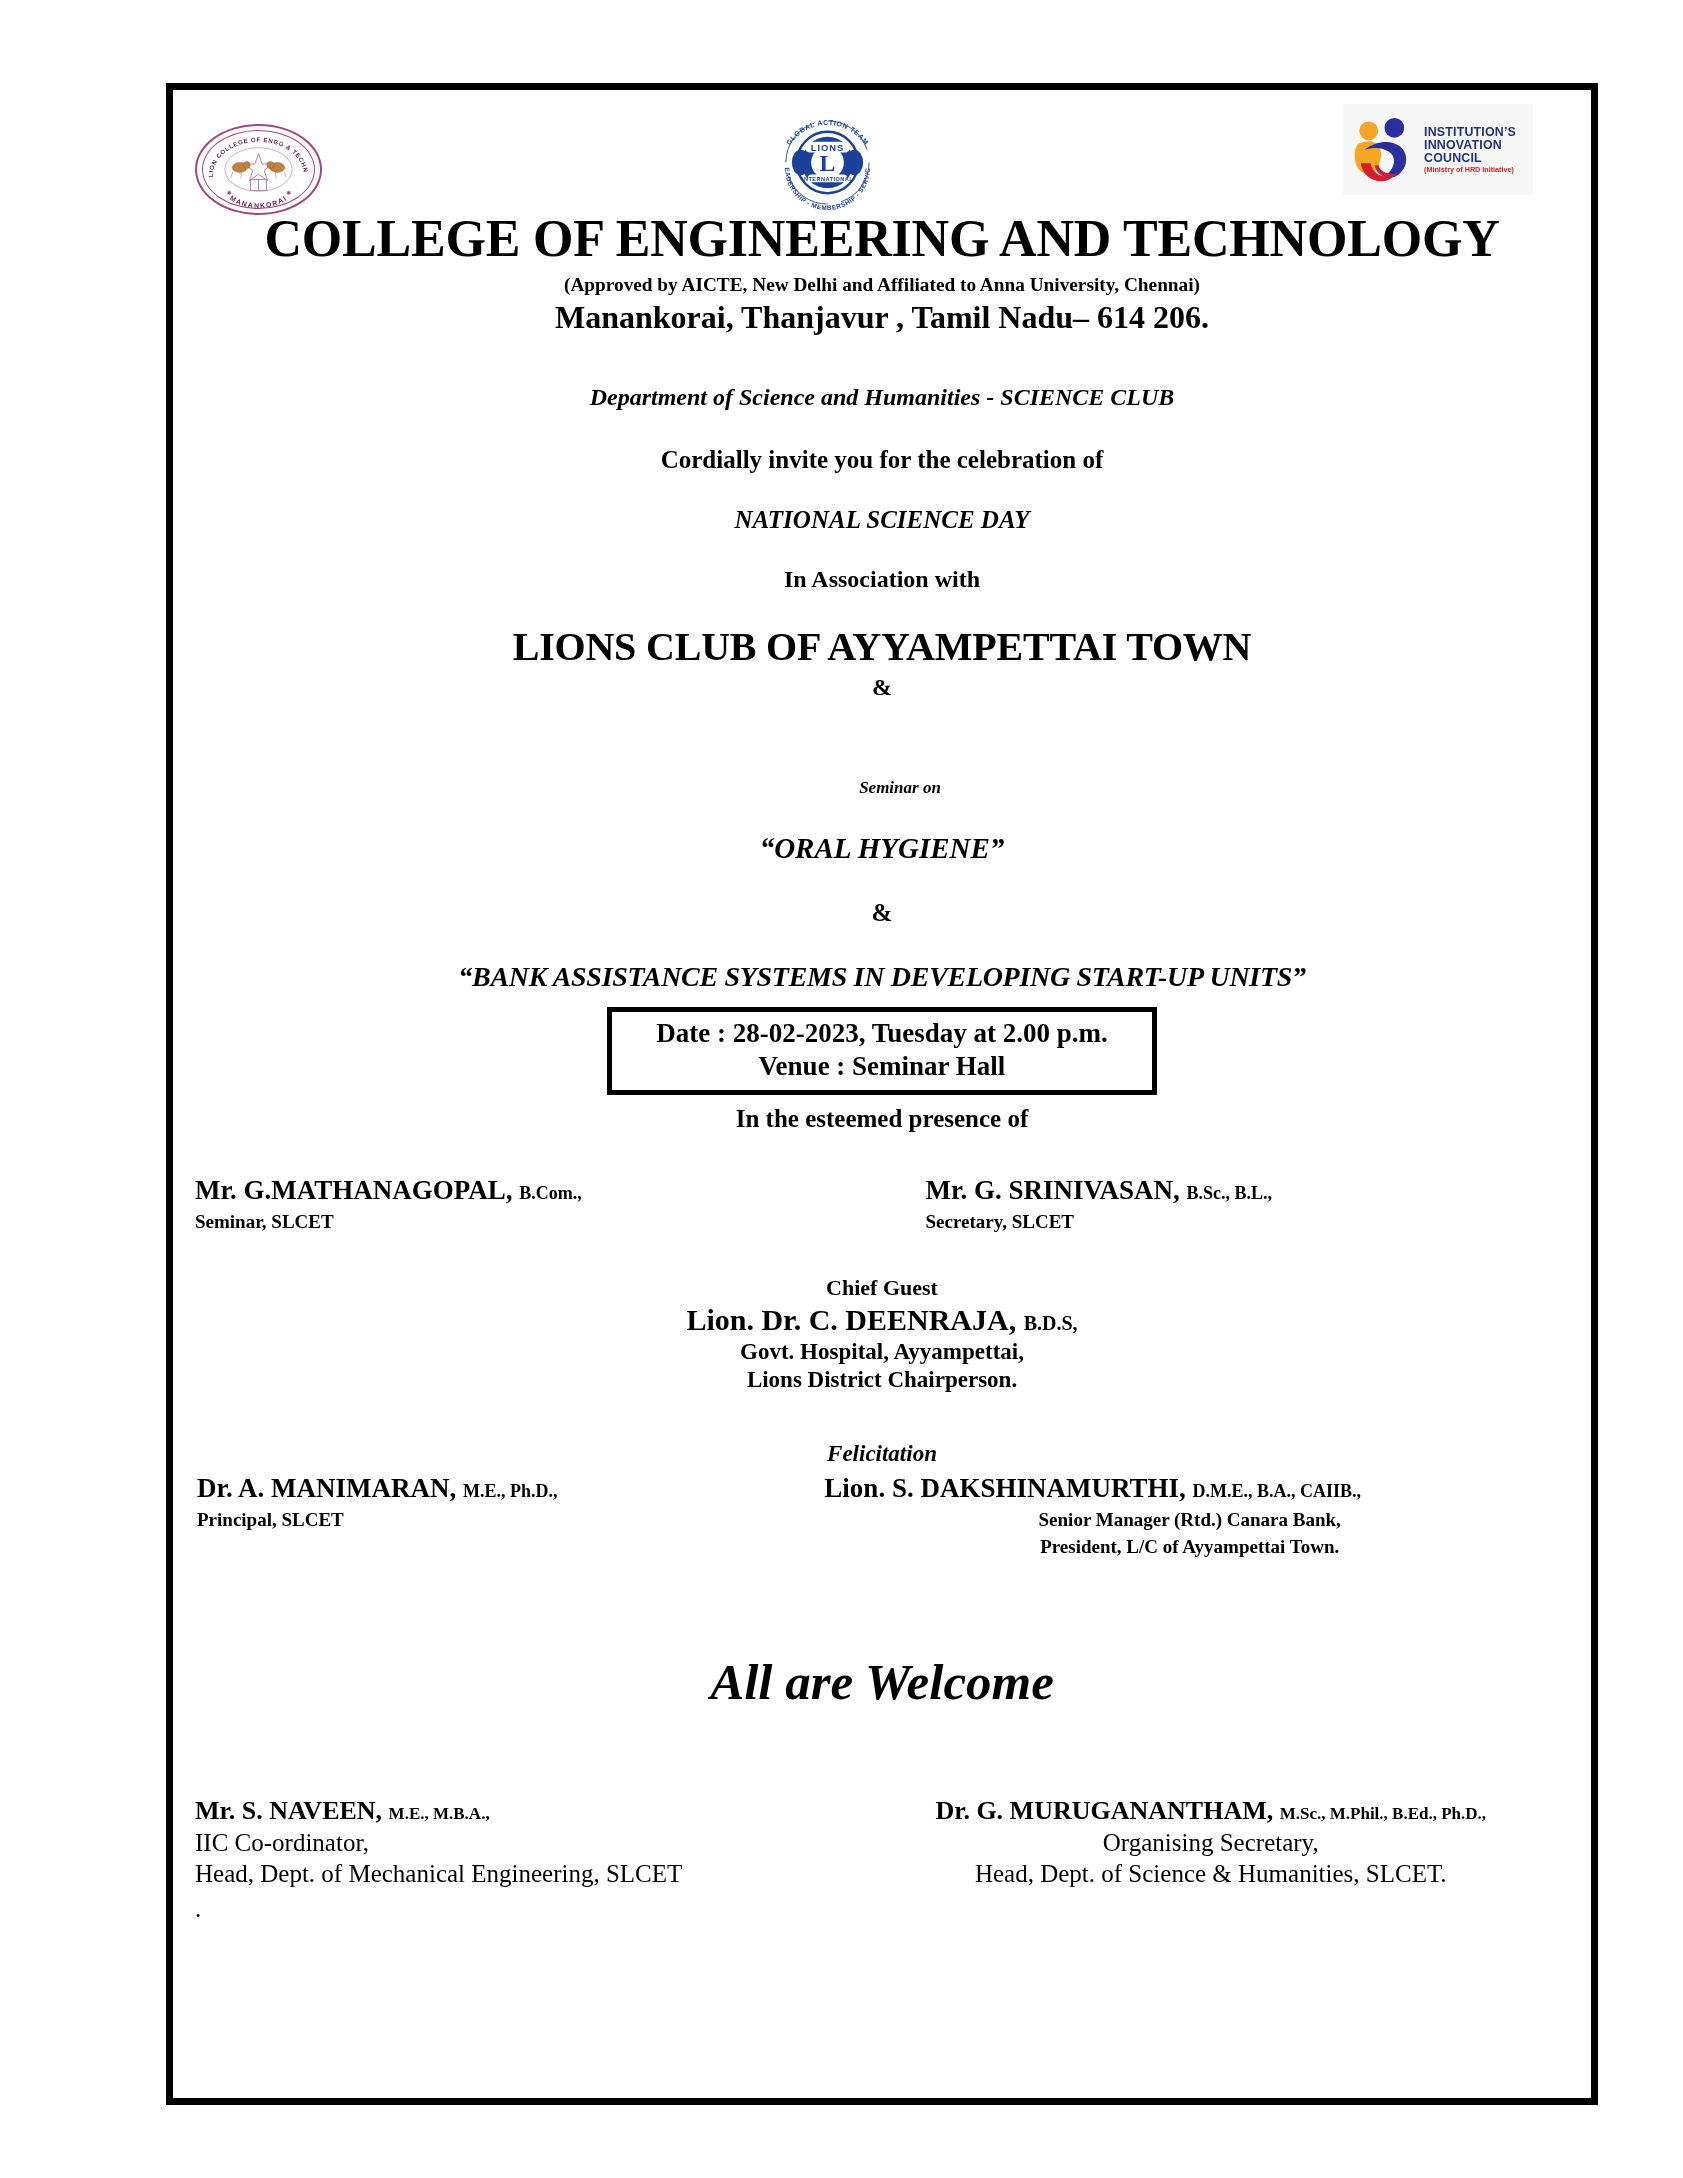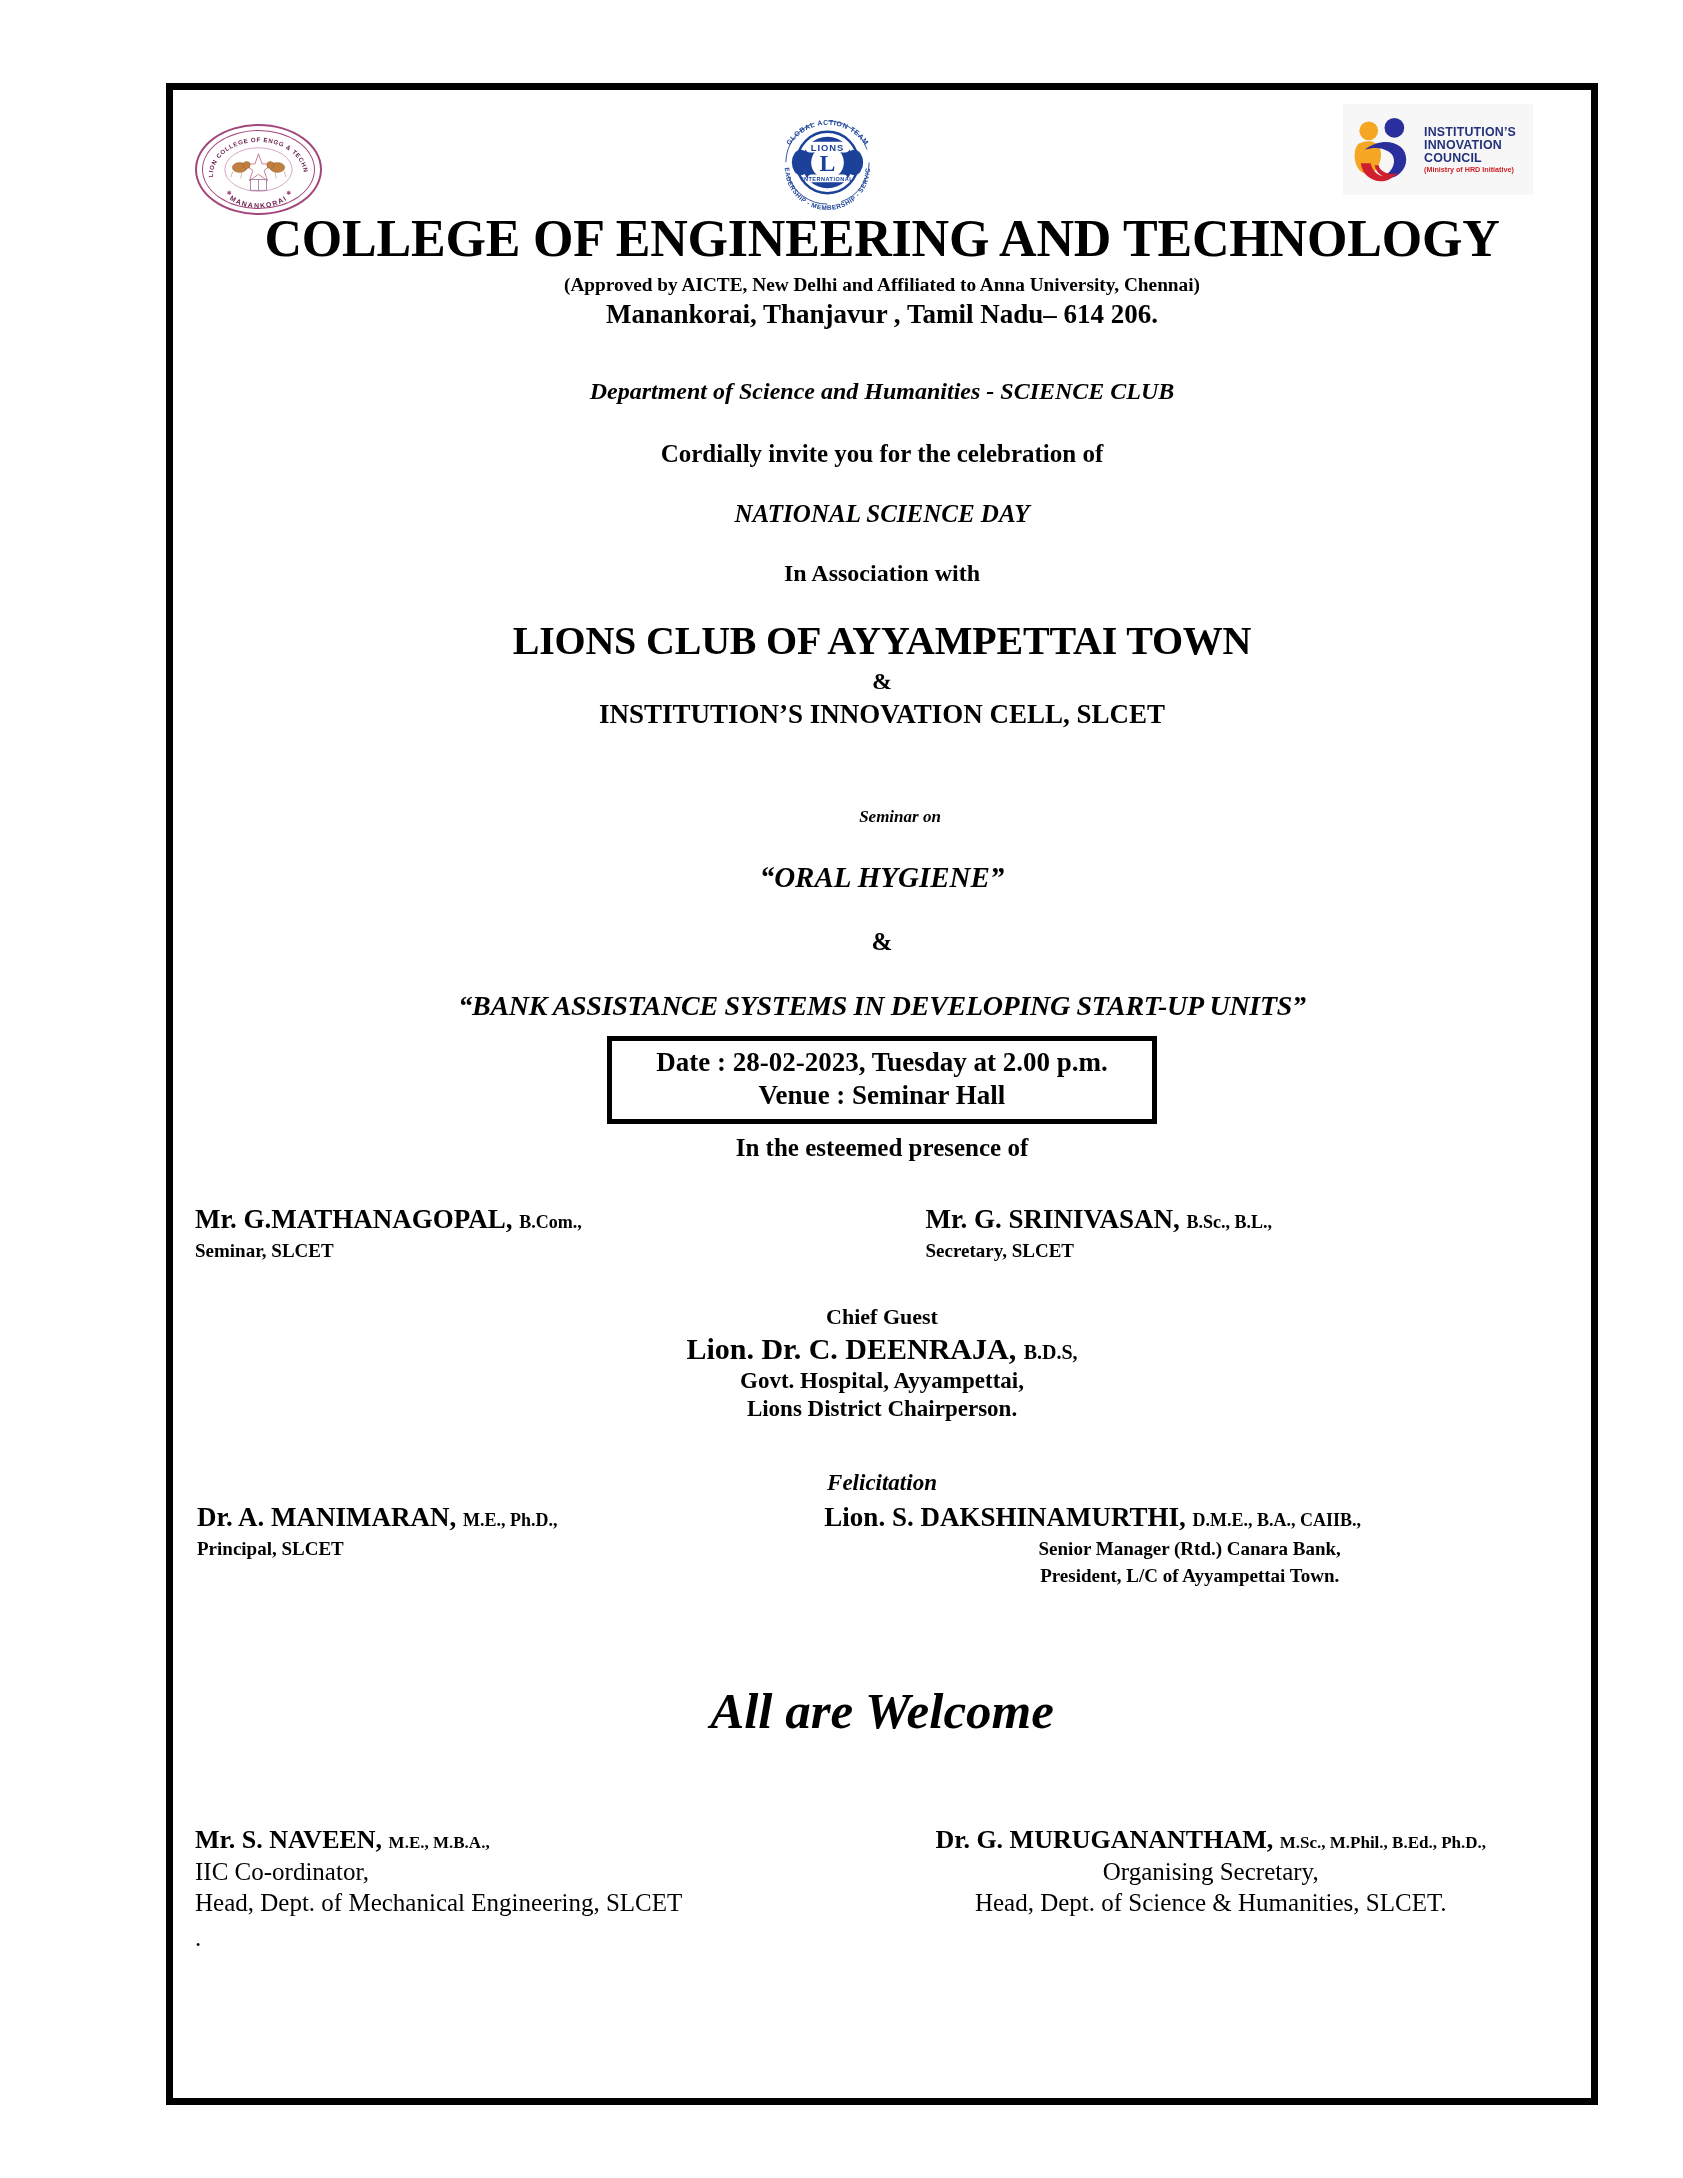--- a/index.html
+++ b/index.html
@@ -102,21 +102,21 @@
     letter-spacing: -0.2px;
     line-height: 1.06;
     margin-top: 4px;
   }
   .approved {
     font-size: 19.3px;
     font-weight: bold;
     margin-top: 8px;
   }
   .address {
-    font-size: 27px;
+    font-size: 32px;
     font-weight: bold;
     margin-top: 3px;
   }
   .dept {
     font-size: 24px;
     font-weight: bold;
     font-style: italic;
     margin-top: 48px;
   }
   .cordially {
@@ -388,21 +388,20 @@
   <div class="t-center title2">COLLEGE OF ENGINEERING AND TECHNOLOGY</div>
   <div class="t-center approved">(Approved by AICTE, New Delhi and Affiliated to Anna University, Chennai)</div>
   <div class="t-center address">Manankorai, Thanjavur , Tamil Nadu– 614 206.</div>
 
   <div class="t-center dept">Department of Science and Humanities -  SCIENCE CLUB</div>
   <div class="t-center cordially">Cordially invite you for the celebration of</div>
   <div class="t-center nsd">NATIONAL SCIENCE DAY</div>
   <div class="t-center assoc">In Association with</div>
   <div class="t-center lions-club">LIONS CLUB OF AYYAMPETTAI TOWN</div>
   <div class="t-center amp">&amp;</div>
-  <div class="t-center iic-cell">INSTITUTION’S INNOVATION CELL, SLCET</div>
 
   <div class="t-center seminar-on">Seminar on</div>
   <div class="t-center topic1">“ORAL  HYGIENE”</div>
   <div class="t-center amp2">&amp;</div>
   <div class="t-center topic2">“BANK ASSISTANCE SYSTEMS IN DEVELOPING START-UP UNITS”</div>
 
   <div class="dv-wrap">
     <div class="dv-box">
       <div class="dv-line">Date : 28-02-2023, Tuesday at 2.00 p.m.</div>
       <div class="dv-line">Venue : Seminar Hall</div>

